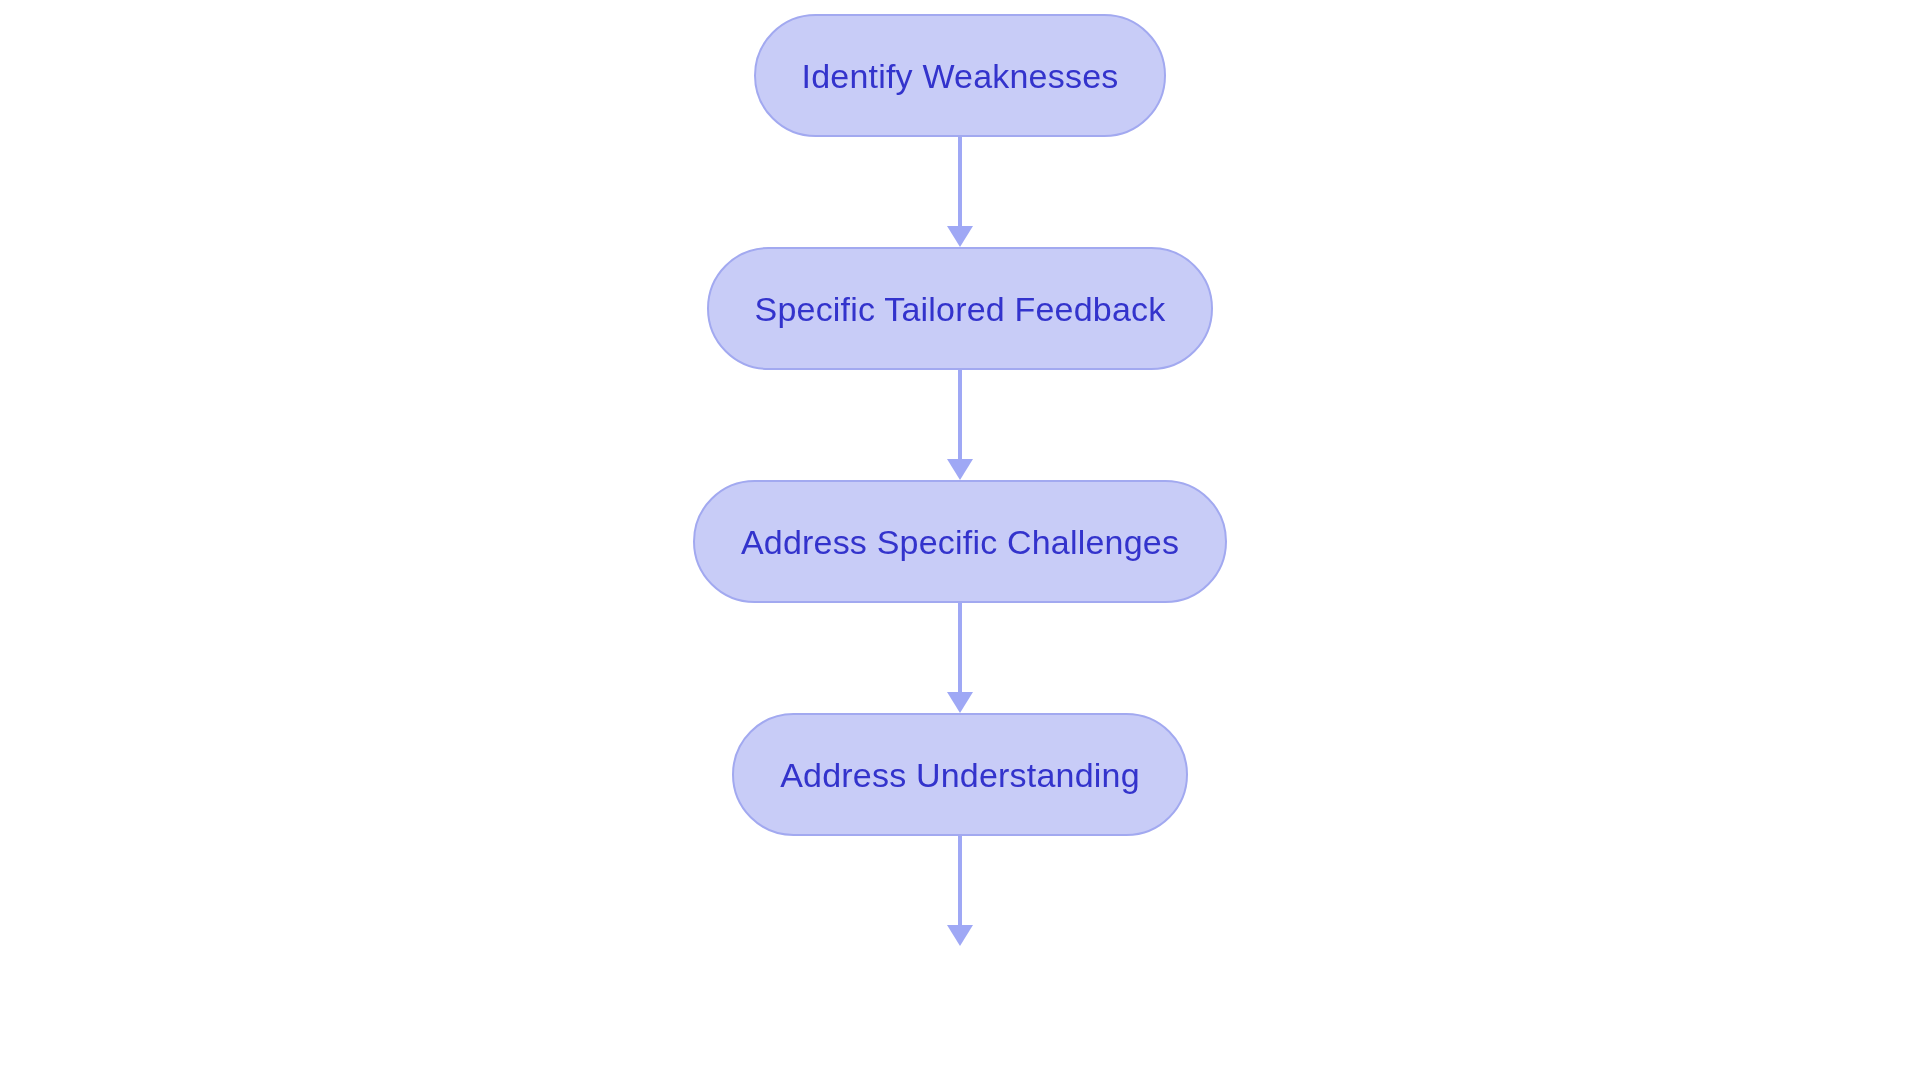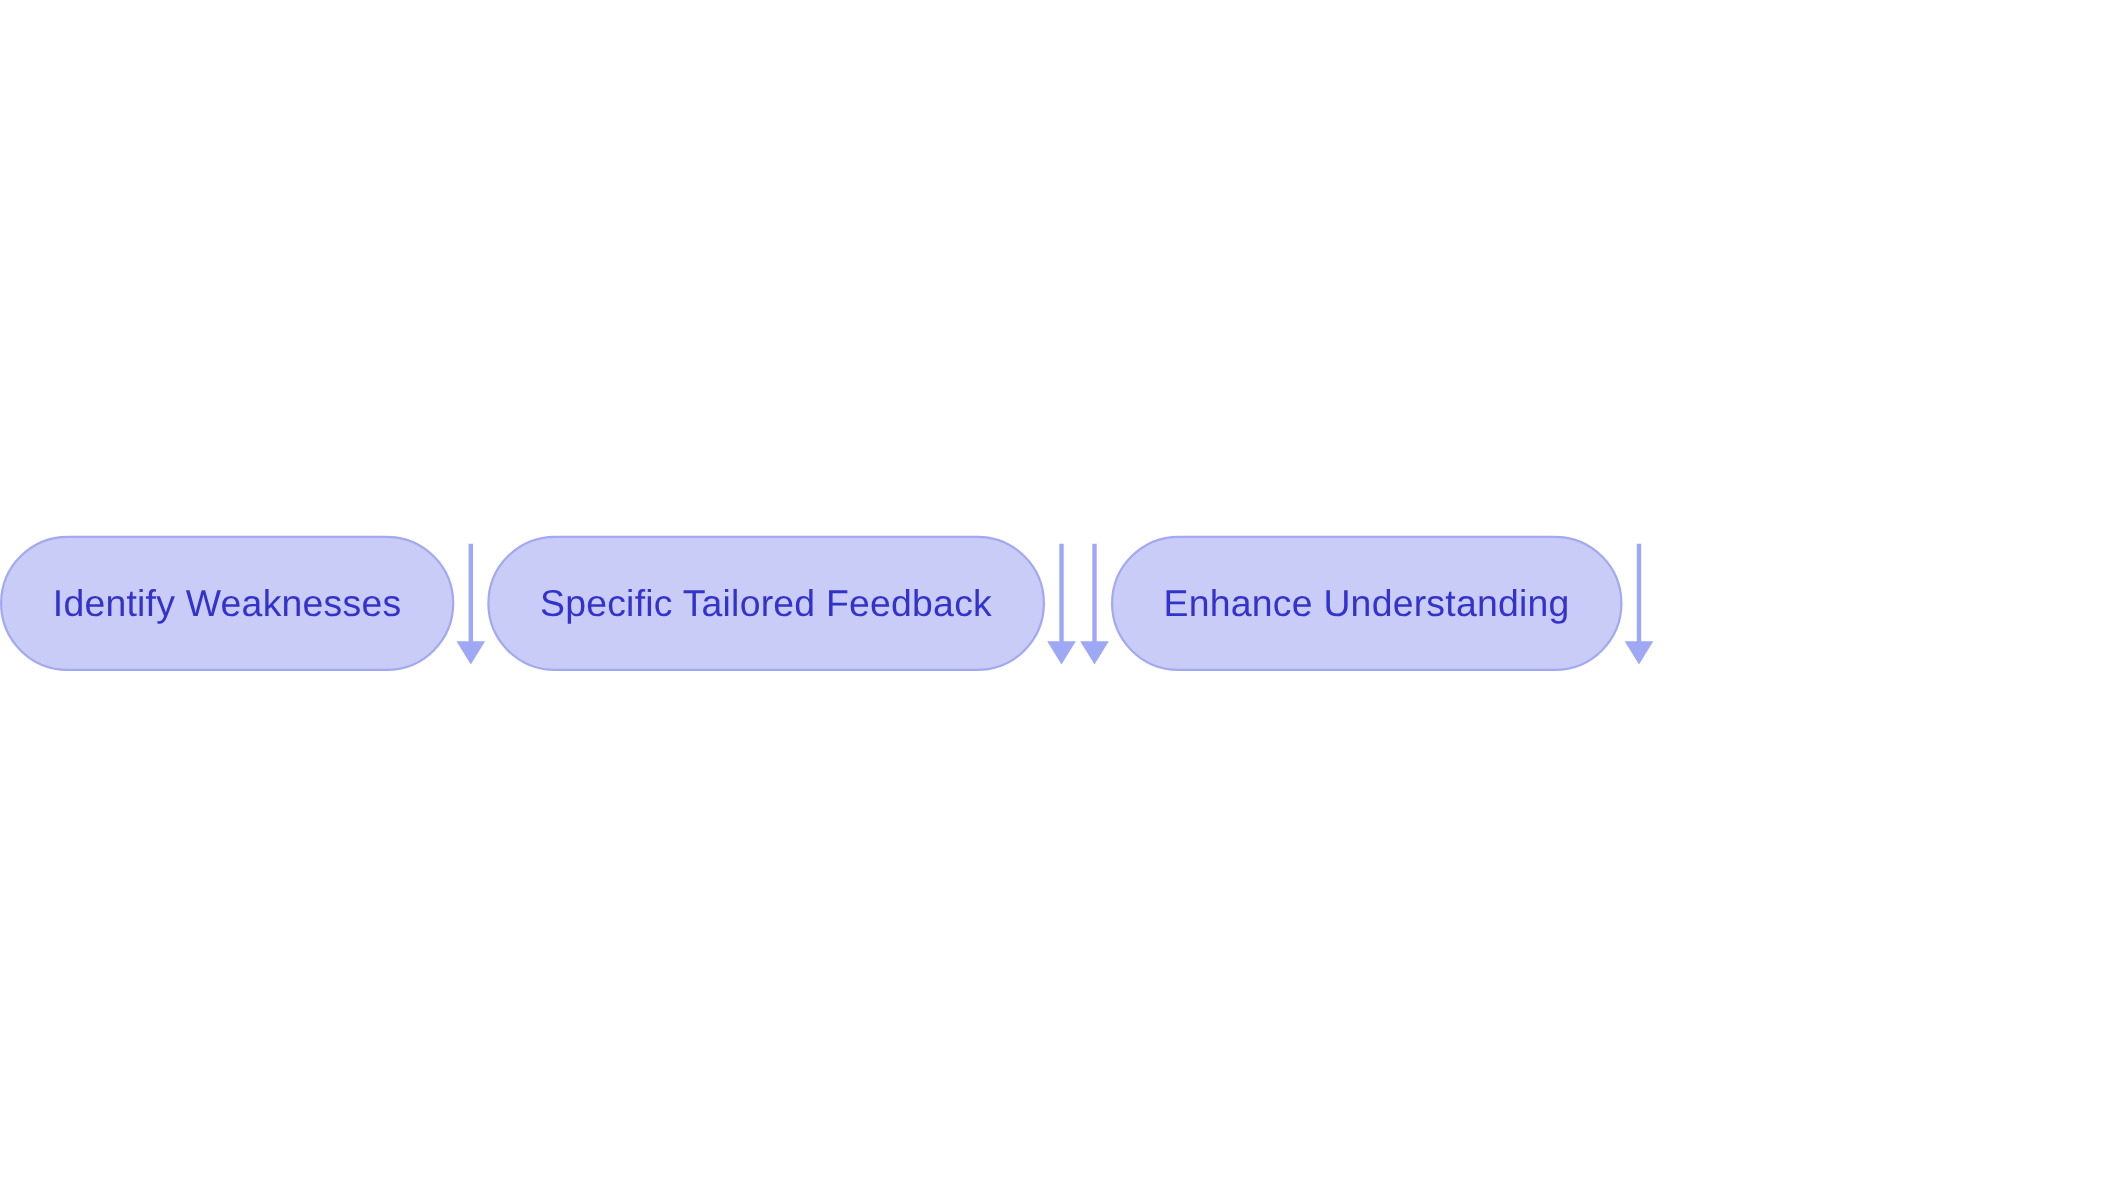--- a/index.html
+++ b/index.html
@@ -21,21 +21,21 @@
     background: #ffffff;
   }
 
   .flow-column {
     position: absolute;
     left: 0;
     top: 0;
     width: 1920px;
     height: 1083px;
     display: flex;
-    flex-direction: row;
+    flex-direction: column;
     align-items: center;
     justify-content: flex-start;
     padding-top: 14px;
     box-sizing: border-box;
   }
 
   .flow-node {
     box-sizing: border-box;
     height: 123px;
     border-radius: 62px;
@@ -91,28 +91,31 @@
 
     <div class="flow-node">
       <span class="flow-node-label">Specific Tailored Feedback</span>
     </div>
 
     <svg class="flow-connector" viewBox="0 0 30 110">
       <line class="conn-line" x1="15" y1="0" x2="15" y2="90"></line>
       <polygon class="conn-head" points="2,89 28,89 15,110"></polygon>
     </svg>
 
+    <div class="flow-node">
+      <span class="flow-node-label">Address Specific Challenges</span>
+    </div>
 
     <svg class="flow-connector" viewBox="0 0 30 110">
       <line class="conn-line" x1="15" y1="0" x2="15" y2="90"></line>
       <polygon class="conn-head" points="2,89 28,89 15,110"></polygon>
     </svg>
 
     <div class="flow-node">
-      <span class="flow-node-label">Enhance Understanding</span>
+      <span class="flow-node-label">Address Understanding</span>
     </div>
 
     <svg class="flow-connector" viewBox="0 0 30 110">
       <line class="conn-line" x1="15" y1="0" x2="15" y2="90"></line>
       <polygon class="conn-head" points="2,89 28,89 15,110"></polygon>
     </svg>
 
 
   </div>
 </div>

